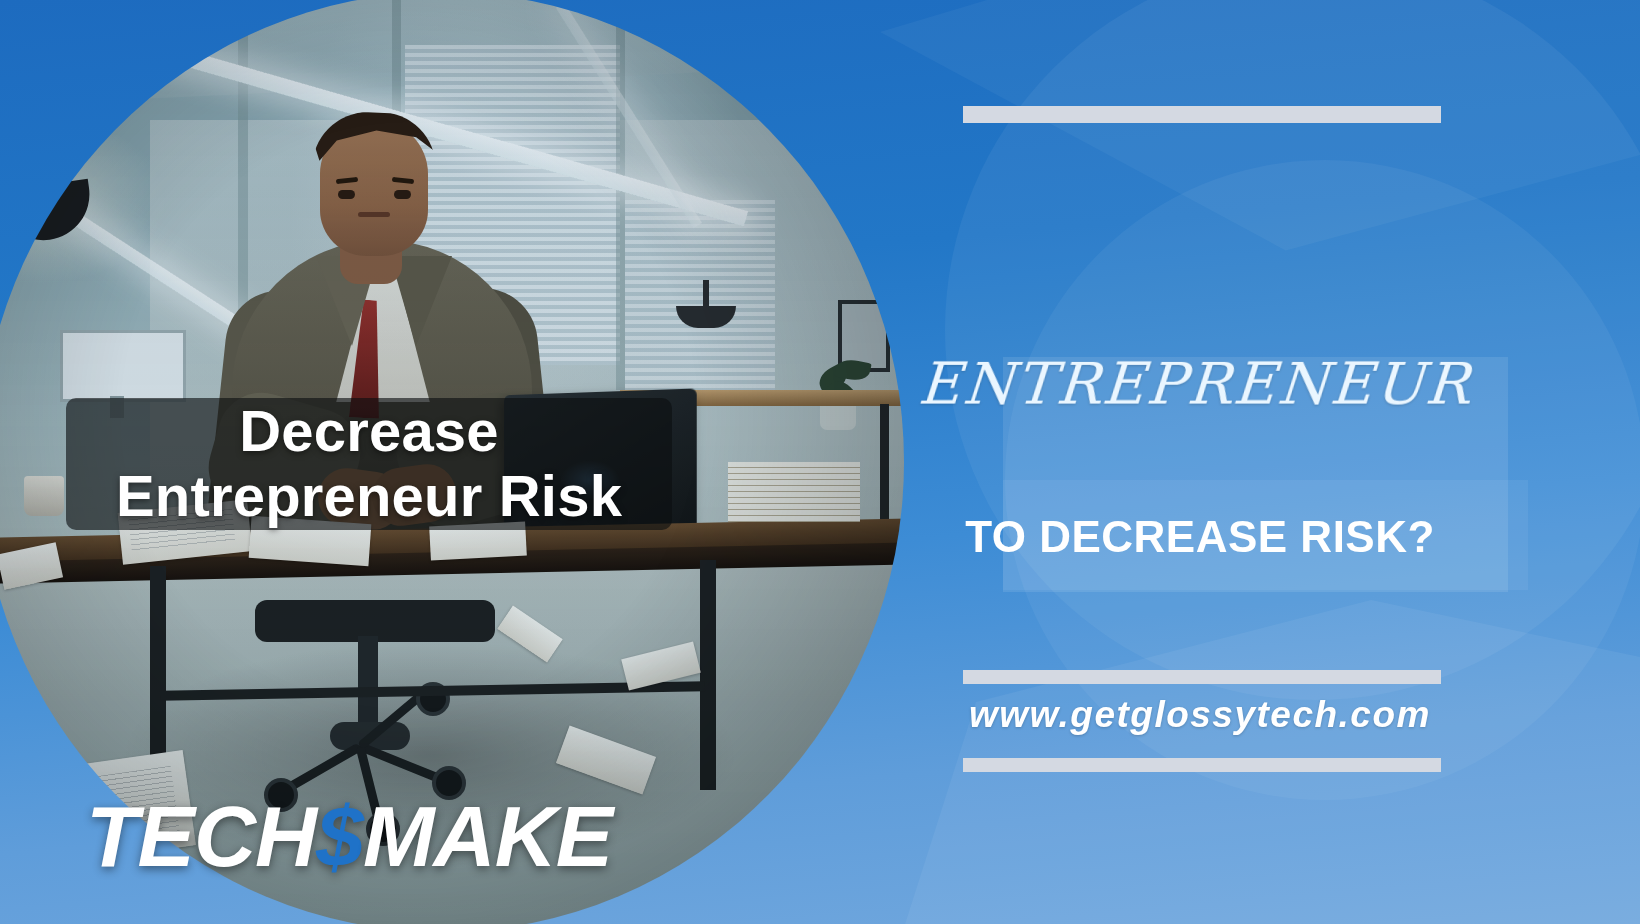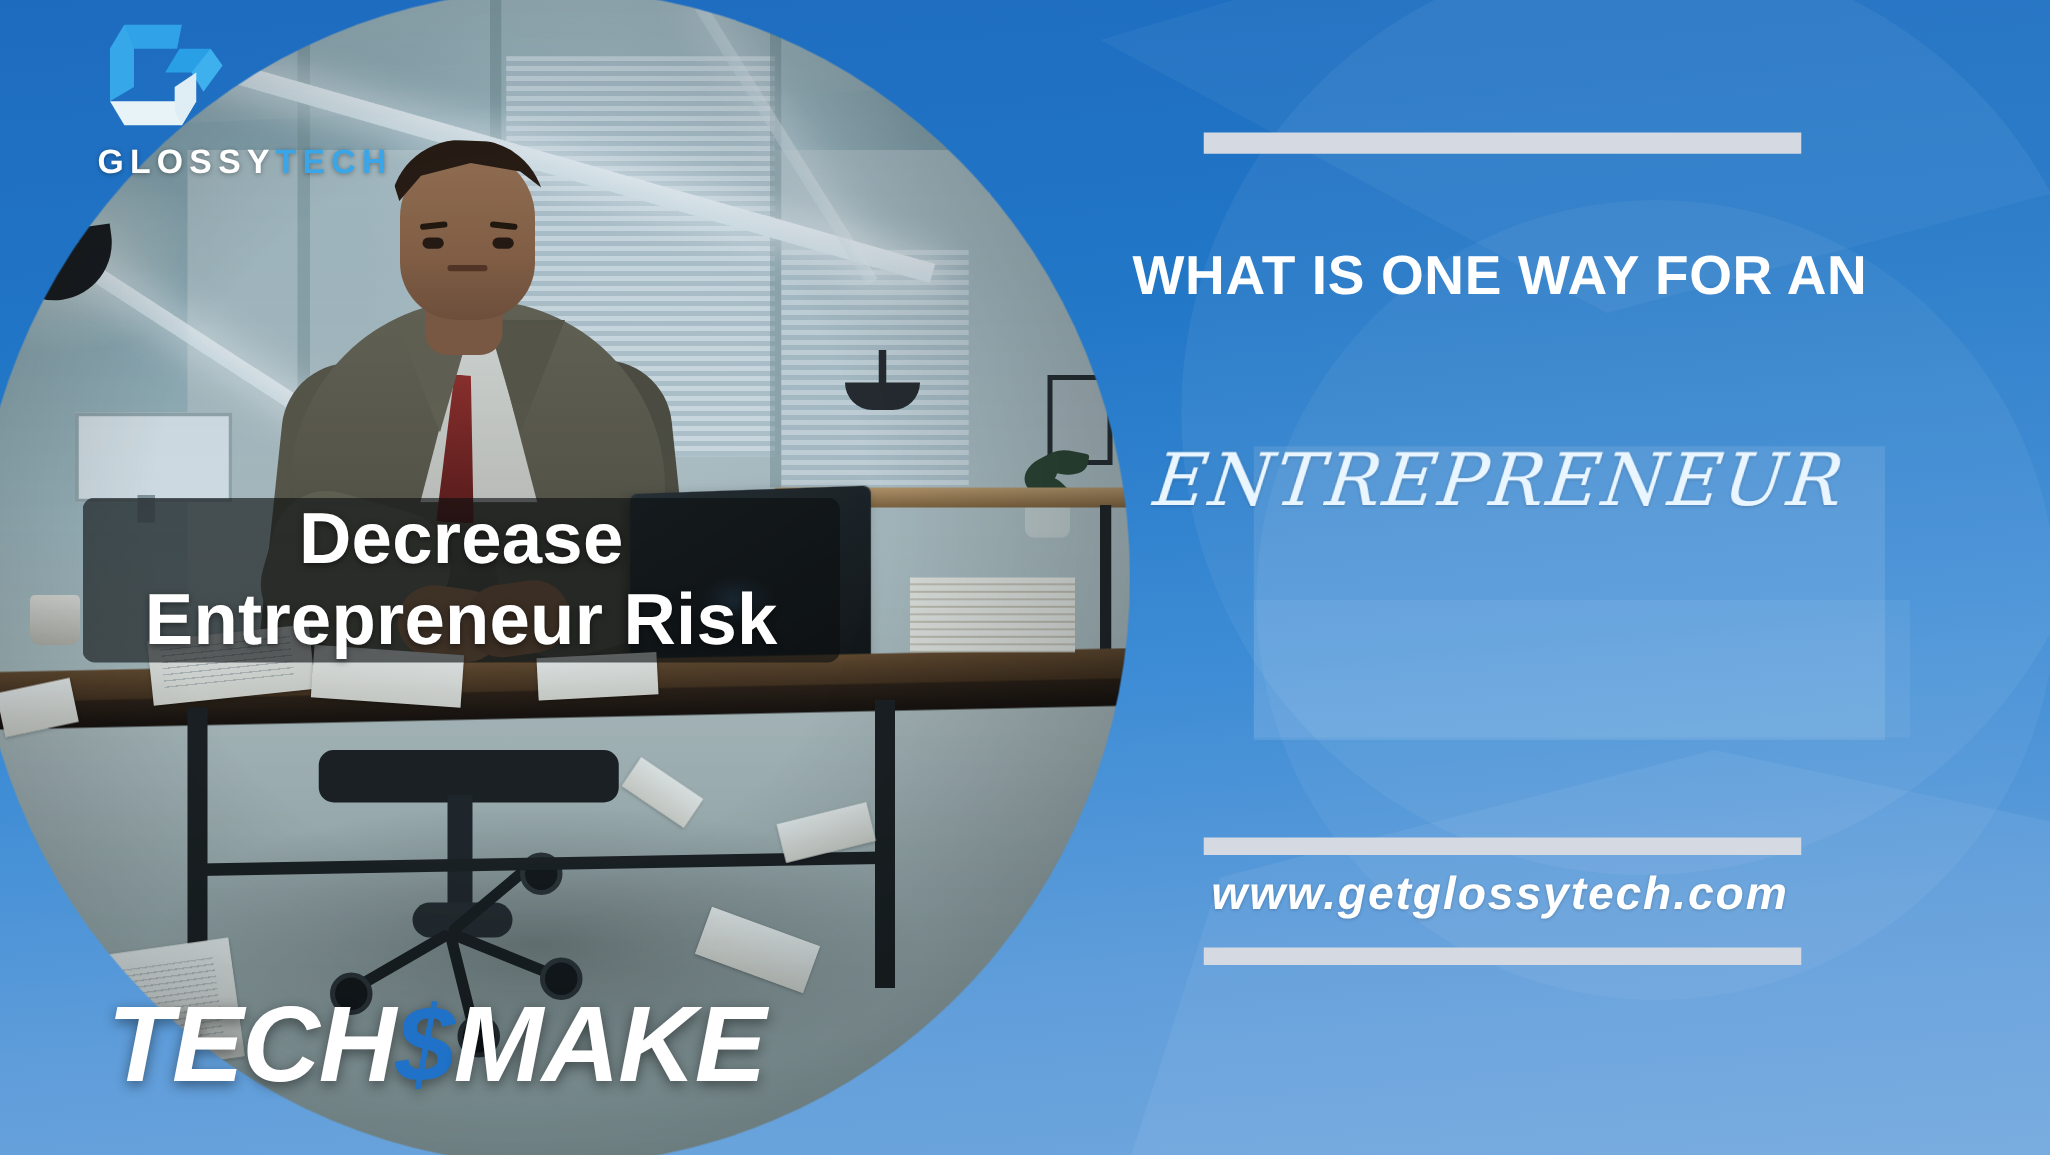--- a/index.html
+++ b/index.html
@@ -439,47 +439,32 @@
       <div class="ph sheet-lines" style="left:10px;top:850px;width:116px;height:62px;transform:rotate(6deg);"></div>
       <div class="ph sheet" style="left:0px;top:548px;width:60px;height:36px;transform:rotate(-12deg);"></div>
 
       <div class="ph mug"></div>
 
       <div class="photo-grade"></div>
       <div class="photo-vig"></div>
     </div>
   </div>
 
-  <div class="logo">
-    <div class="logo-mark">
-      <svg viewBox="0 0 100 96" width="96" height="92" aria-hidden="true">
-        <path d="M62 6 L14 6 L2 26 L44 26 L58 26 Z" fill="#2fa2e8"></path>
-        <path d="M14 6 L2 26 L2 70 L22 58 L22 26 Z" fill="#36a8ea"></path>
-        <path d="M60 26 L86 26 L74 46 L48 46 Z" fill="#29a0e6"></path>
-        <path d="M86 26 L96 40 L80 62 L70 46 Z" fill="#3fb0ee"></path>
-        <path d="M2 70 L14 90 L62 90 L74 70 L22 70 Z" fill="#e8f3f7"></path>
-        <path d="M62 90 L74 70 L74 46 L56 58 L56 78 Z" fill="#dfeef4"></path>
-      </svg>
-    </div>
-    <div class="logo-text">
-      <span class="lt-glossy">GLOSSY</span><span class="lt-tech">TECH</span>
-    </div>
-  </div>
 
   <div class="caption">
     <div class="caption-text">
       <span>Decrease</span><br>
       <span>Entrepreneur Risk</span>
     </div>
   </div>
 
   <div class="makedaily">
     <span class="md-w">TECH</span><span class="md-d">$</span><span class="md-w">MAKE</span>
   </div>
 
   <div class="bar bar-top"></div>
-  <div class="headline1">WHAT IS ONE WAY FOR AN</div>
   <div class="script-word">ENTREPRENEUR</div>
+  <div class="headline2">TO DECREASE RISK?</div>
   <div class="bar bar-url-top"></div>
   <div class="url">www.getglossytech.com</div>
   <div class="bar bar-url-bot"></div>
 
 </div>
 
 </body></html>

